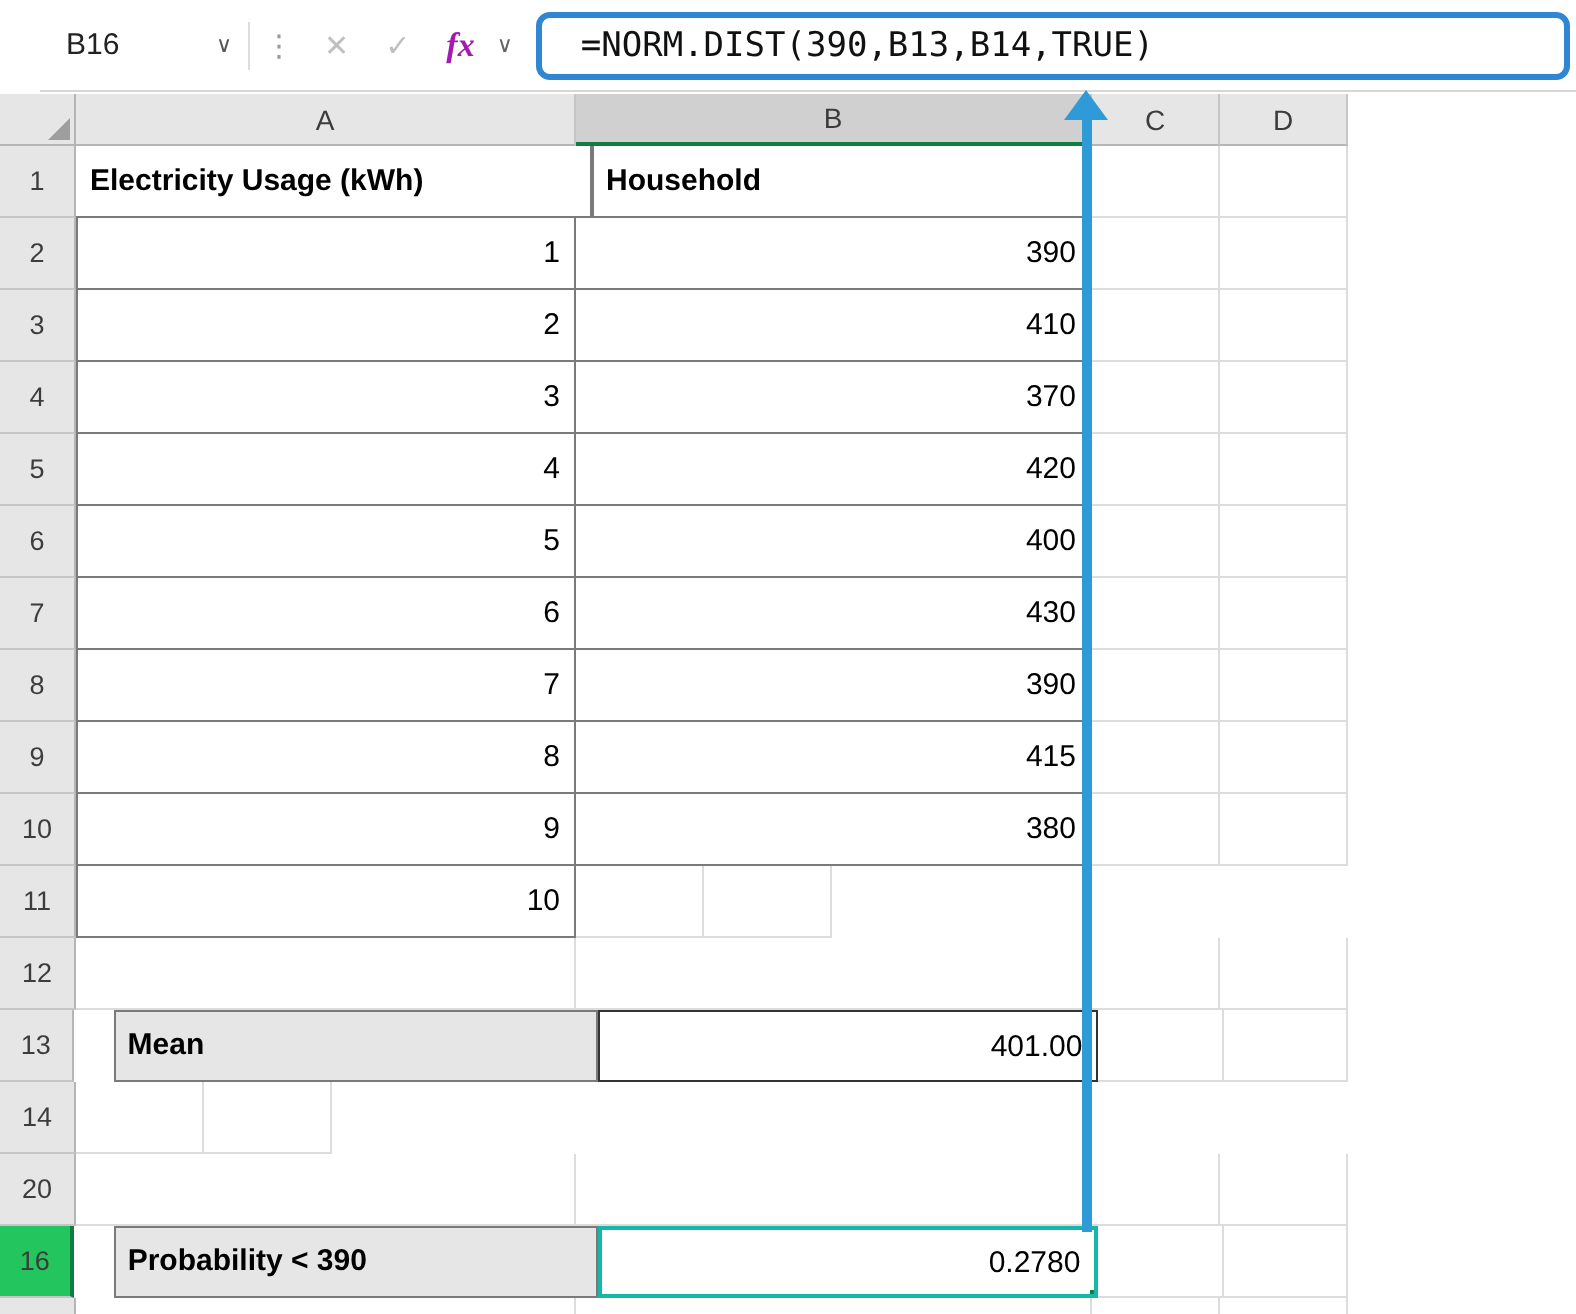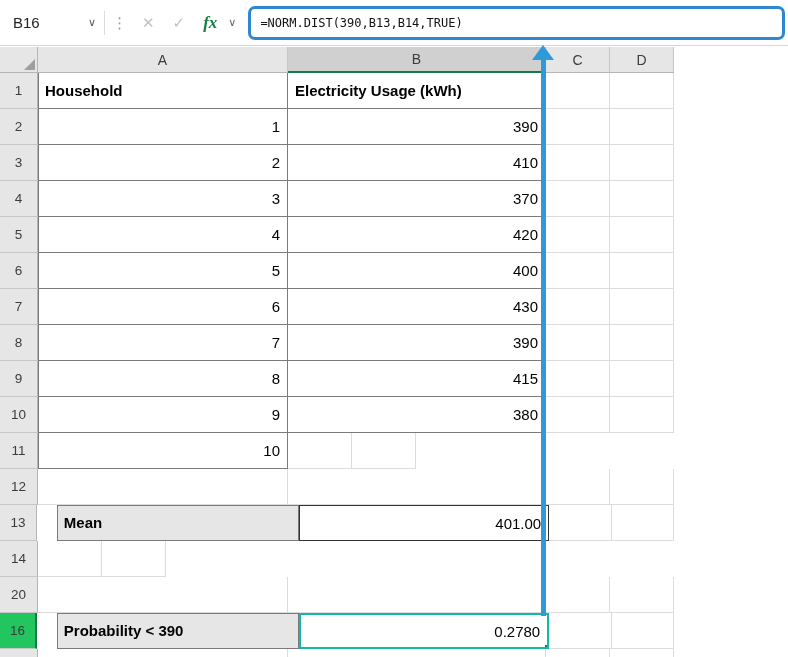--- a/index.html
+++ b/index.html
@@ -5,40 +5,40 @@
   * { margin:0; padding:0; box-sizing:border-box; }
   body { background:#fff; }
   .app {
     position:relative; width:788px; height:657px; overflow:hidden;
     background:#fff; font-family:"Liberation Sans", sans-serif; color:#000;
   }
 
   
   .topbar {
     height:46px; display:flex; align-items:center;
-    border-bottom:1px solid #d6d6d6; background:#fff;
+    border-bottom:1px solid #d6d6d6; background:#fff;margin-left:20px;
   }
   .name-box {
     width:104px; height:32px; display:flex; align-items:center;
     justify-content:space-between; padding:0 8px 0 13px;
     font-size:15px; color:#222; cursor:pointer;
   }
   .nb-chevron { font-size:11px; color:#555; }
   .vdiv { width:1px; height:24px; background:#dcdcdc; }
   .splitter { padding:0 7px; color:#9a9a9a; font-size:15px; letter-spacing:-1px; cursor:col-resize; }
   .fxbtns { display:flex; align-items:center; gap:0; }
   .fxbtn { padding:0 9px; font-size:15px; }
   .btn-disabled { color:#c0c0c0; }
-  .fx-label { font-style:italic; font-family:"Liberation Serif", serif; font-size:17px; color:#15803d; font-weight:bold; }
+  .fx-label { font-style:italic; font-family:"Liberation Serif", serif; font-size:17px; color:#a21caf; font-weight:bold; }
   .fb-chevron { font-size:11px; color:#666; padding:0 6px 0 2px; }
   .formula-input {
     flex:1; height:34px; margin:0 3px 0 6px;
     border:3px solid #2f86d2; border-radius:7px;
-    display:flex; align-items:center; padding:0 9px;
-    font-family:"DejaVu Sans Mono", monospace; font-size:12px; color:#111;
+    display:flex; align-items:center; padding:0 19px;
+    font-family:"DejaVu Sans Mono", monospace; font-size:17px; color:#111;
     background:#fff; overflow:hidden; white-space:nowrap;
   }
 
   
   .grid { position:absolute; left:0; top:47px; width:674px; background:#fff; }
   .hrow { display:flex; height:26px; }
   .corner {
     width:38px; background:#e6e6e6; position:relative;
     border-right:1px solid #b5b5b5; border-bottom:1px solid #b5b5b5; cursor:pointer;
   }
@@ -121,22 +121,22 @@
     <div class="hrow">
       <div class="corner"></div>
       <div class="colh hA">A</div>
       <div class="colh hB sel">B</div>
       <div class="colh hC">C</div>
       <div class="colh hD">D</div>
     </div>
 
     <div class="row">
       <div class="rh">1</div>
+      <div class="cell cB bold dk">Electricity Usage (kWh)</div>
       <div class="cell cA bold dk dkl">Household</div>
-      <div class="cell cB bold dk">Electricity Usage (kWh)</div>
       <div class="cell cC"></div>
       <div class="cell cD"></div>
     </div>
 
     <div class="row">
       <div class="rh">2</div>
       <div class="cell cA right dk dkl">1</div>
       <div class="cell cB right dk">390</div>
       <div class="cell cC"></div>
       <div class="cell cD"></div>

